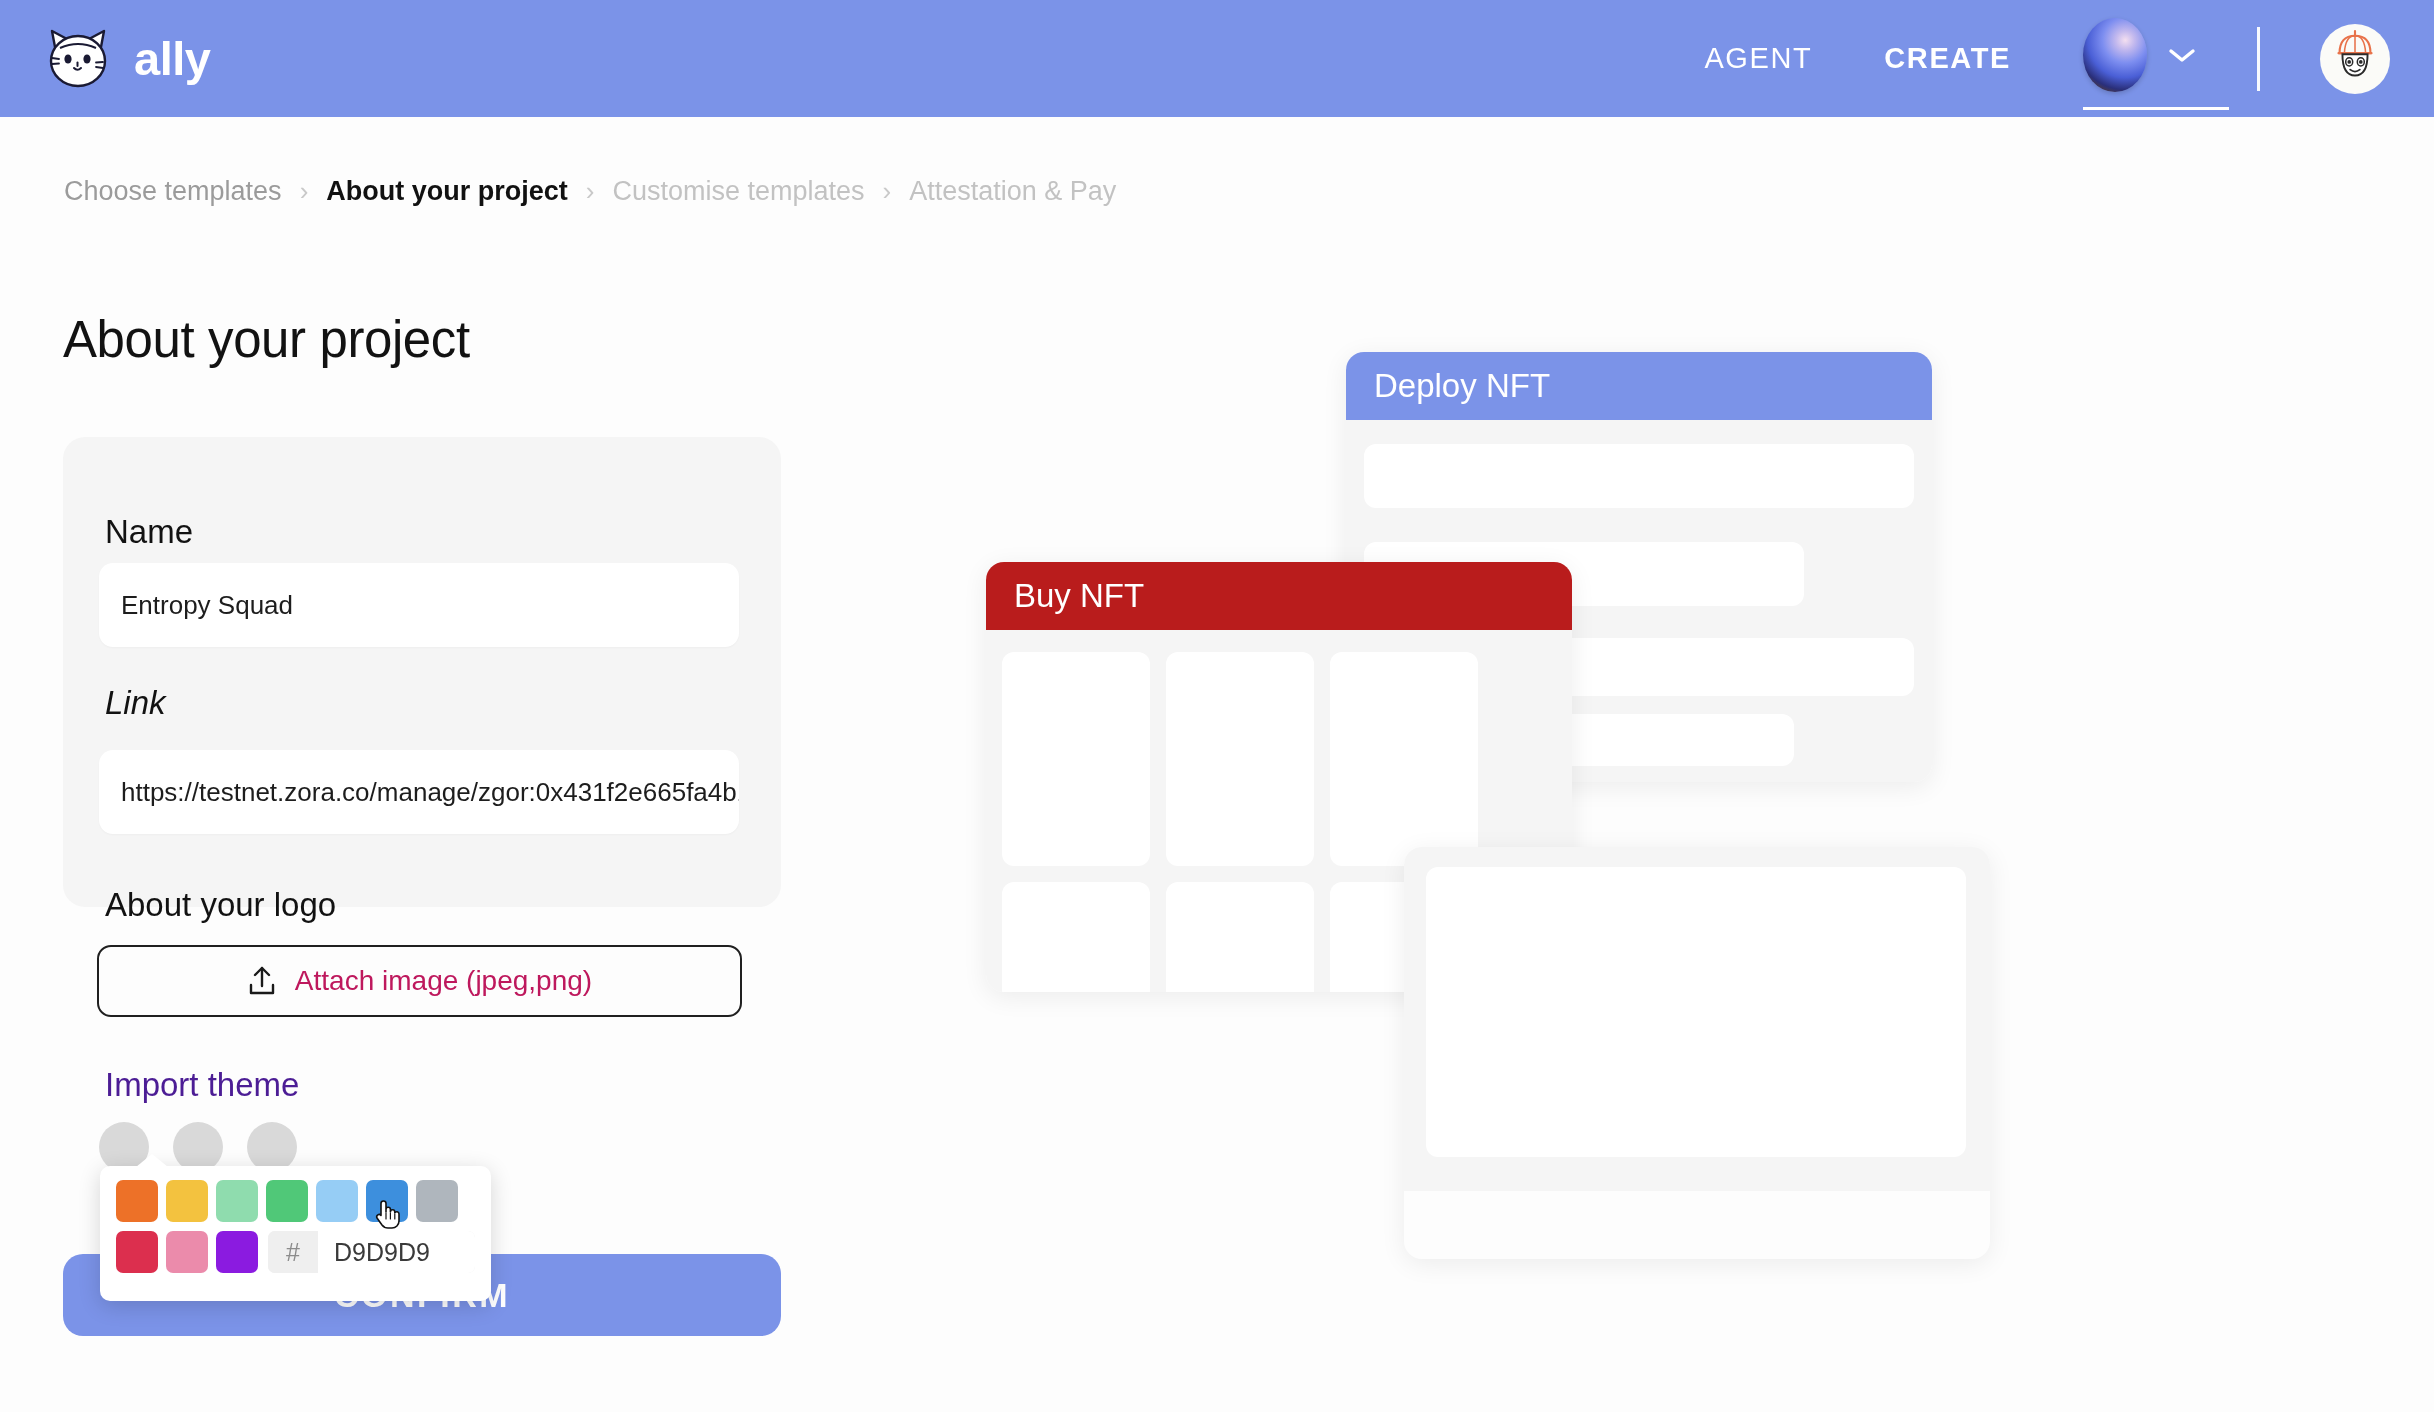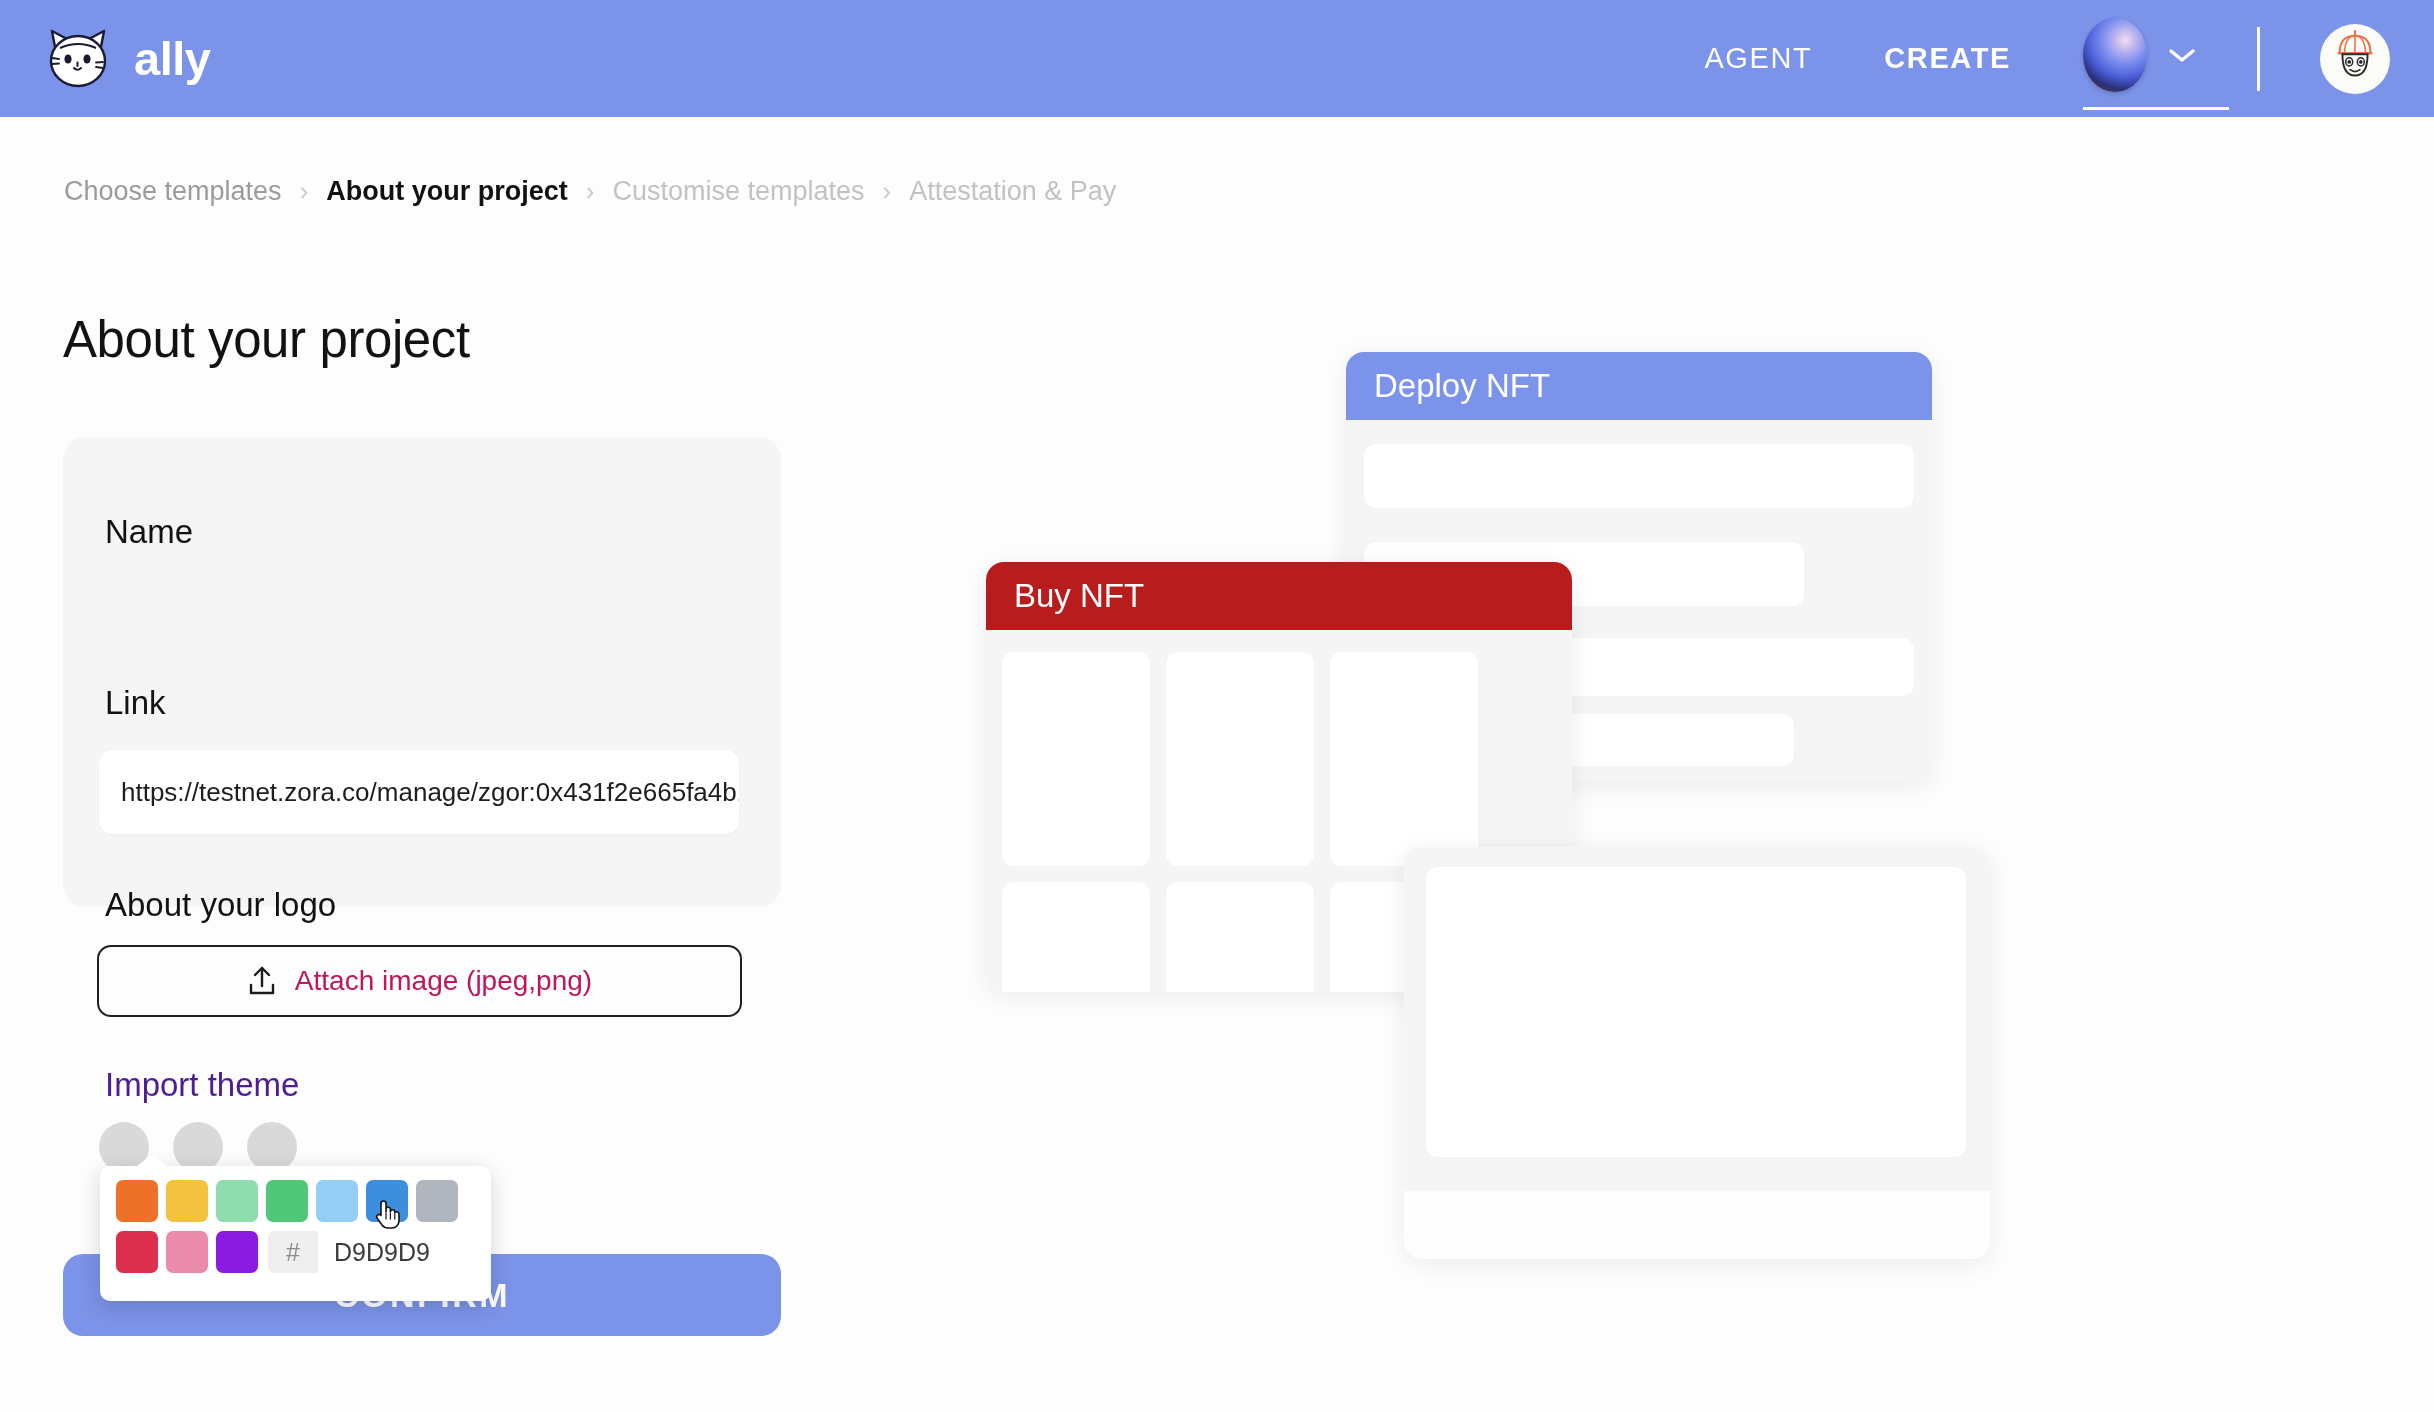--- a/index.html
+++ b/index.html
@@ -89,21 +89,21 @@
     position: absolute; background: #ffffff; border: none; border-radius: 14px;
     height: 84px; width: 640px;
     display: flex; align-items: center; padding: 0 22px;
     font-size: 26px; color: #1d1d1d;
     overflow: hidden; white-space: nowrap;
     box-shadow: 0 1px 2px rgba(0,0,0,0.03);
     cursor: text;
   }
   .lbl-name { left: 105px; top: 513px; }
   .inp-name { left: 99px; top: 563px; }
-  .lbl-link { left: 105px; top: 684px; }
+  .lbl-link { left: 105px; top: 684px; font-style: italic; }
   .inp-link { left: 99px; top: 750px; }
 
   .lbl-upload { position: absolute; left: 105px; top: 886px; font-size: 33px; color: #121212; }
   .upload-btn {
     position: absolute; left: 97px; top: 945px;
     width: 645px; height: 72px;
     border: 2px solid #202020; border-radius: 14px;
     background: transparent;
     display: flex; align-items: center; justify-content: center; gap: 18px;
     cursor: pointer;
@@ -240,20 +240,21 @@
     <span class="crumb faint">Customise templates</span>
     <span class="crumb-sep">›</span>
     <span class="crumb faint">Attestation &amp; Pay</span>
   </div>
 
   <h1 class="page-title">About your project</h1>
 
   <div class="form-card"></div>
 
   <span class="field-label lbl-name">Name</span>
+  <div class="text-input inp-name">Entropy Squad</div>
 
   <span class="field-label lbl-link">Link</span>
   <div class="text-input inp-link">https://testnet.zora.co/manage/zgor:0x431f2e665fa4b15</div>
 
   <span class="lbl-upload">About your logo</span>
   <div class="upload-btn">
     <svg class="upload-icon" viewBox="0 0 30 32">
       <path d="M15 3 L15 21" stroke="#1a1a1a" stroke-width="2.4" stroke-linecap="round"></path>
       <path d="M8 10 L15 3 L22 10" fill="none" stroke="#1a1a1a" stroke-width="2.4" stroke-linecap="round" stroke-linejoin="round"></path>
       <path d="M4 20 L4 28 L26 28 L26 20" fill="none" stroke="#1a1a1a" stroke-width="2.4" stroke-linecap="round" stroke-linejoin="round"></path>

